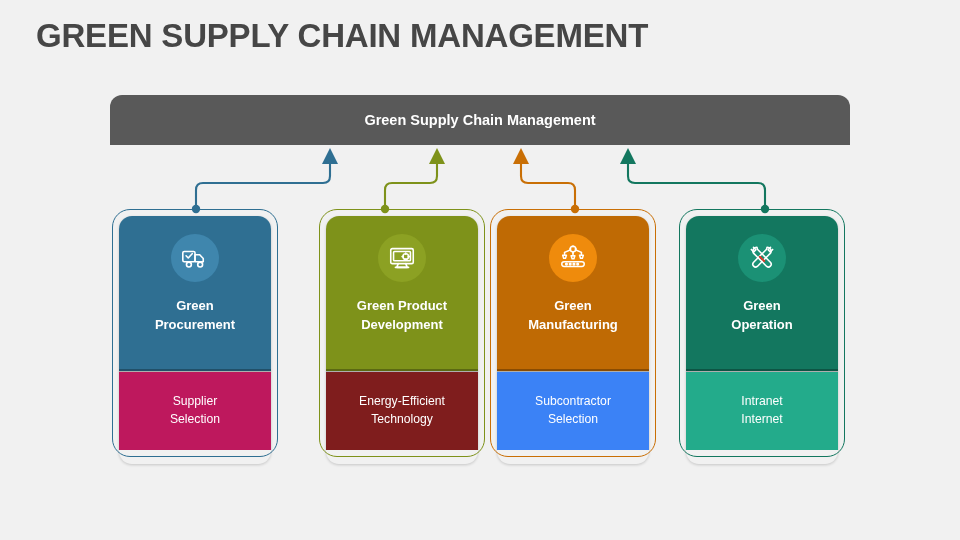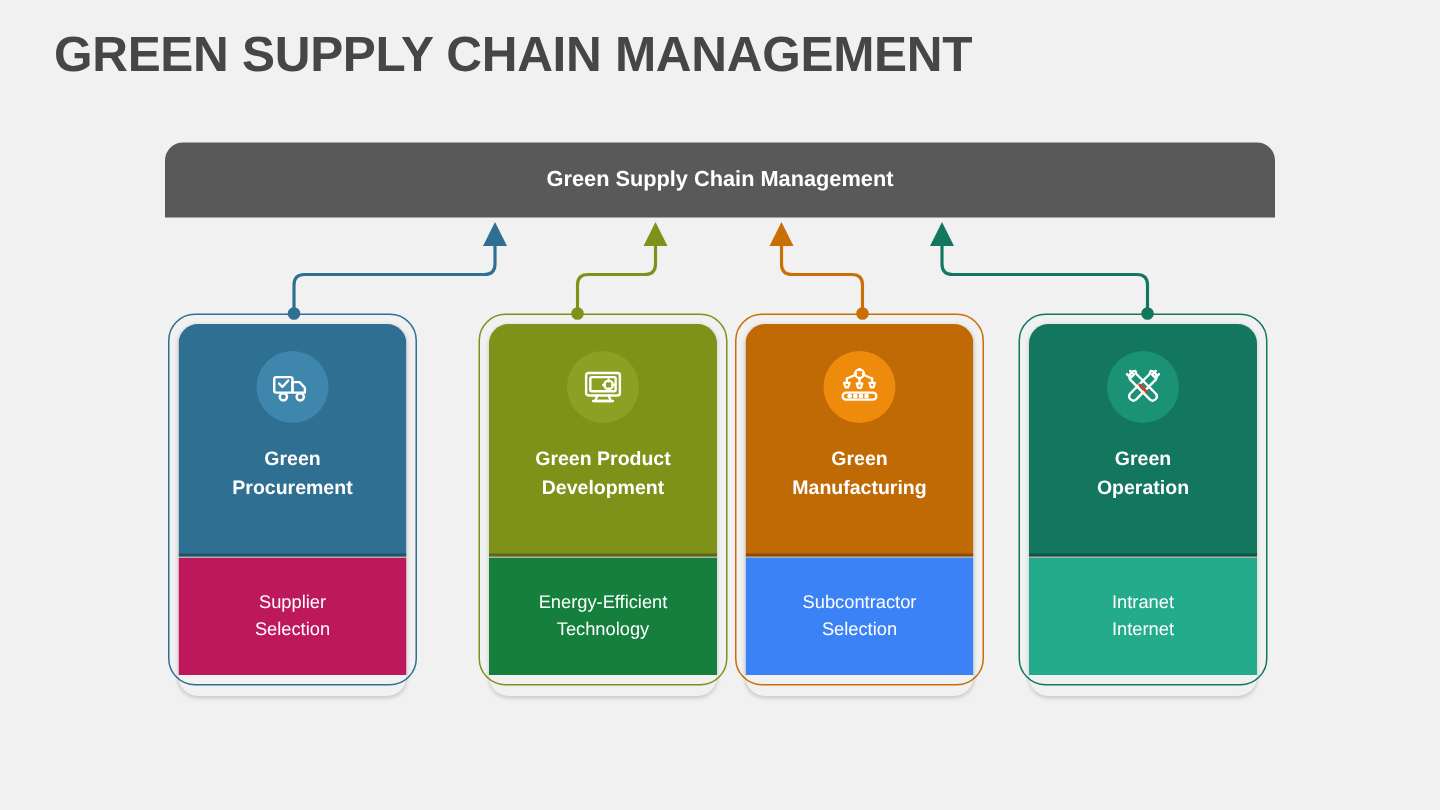--- a/index.html
+++ b/index.html
@@ -202,21 +202,21 @@
           <path d="M12 22l-1.6 4h11.2L20 22"></path>
           <path d="M9 26h14"></path>
           <circle cx="20" cy="14.5" r="3"></circle>
           <path d="M20 10.6v1.3M20 17.1v1.3M16.1 14.5h1.3M22.6 14.5h1.3"></path>
         </svg>
       </div>
       <div class="card-title">Green Product
 Development</div>
     </div>
     <div class="card-divider"></div>
-    <div class="card-bottom" style="background: #15803d;">
+    <div class="card-bottom" style="background: #7f1d1d;">
       <div class="card-sub">Energy-Efficient
 Technology</div>
     </div>
   </div>
 </div>
 
 <div class="card-wrap" style="left: 490px;">
   <div class="card-outline" style="border-color: rgb(201, 111, 5);"></div>
   <div class="card-body">
     <div class="card-top" style="background: rgb(191, 106, 4);">

